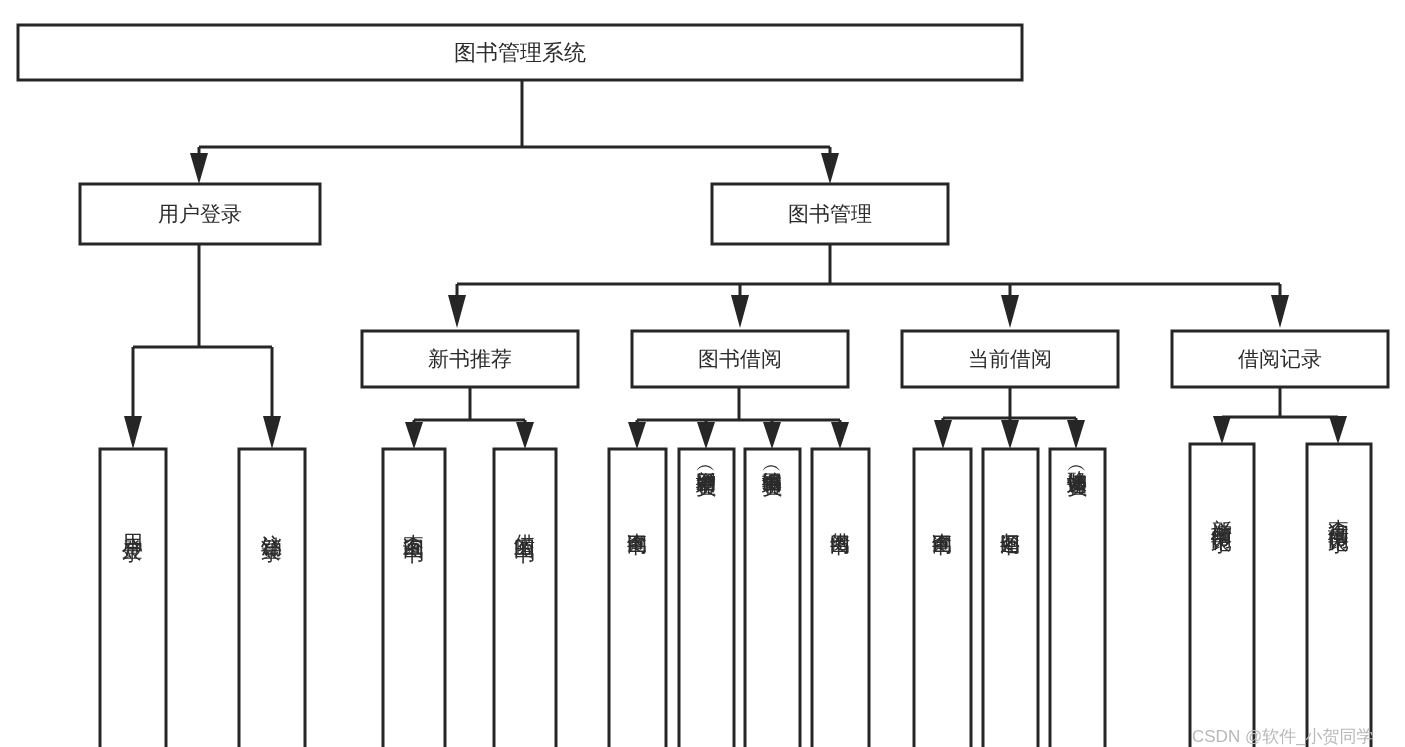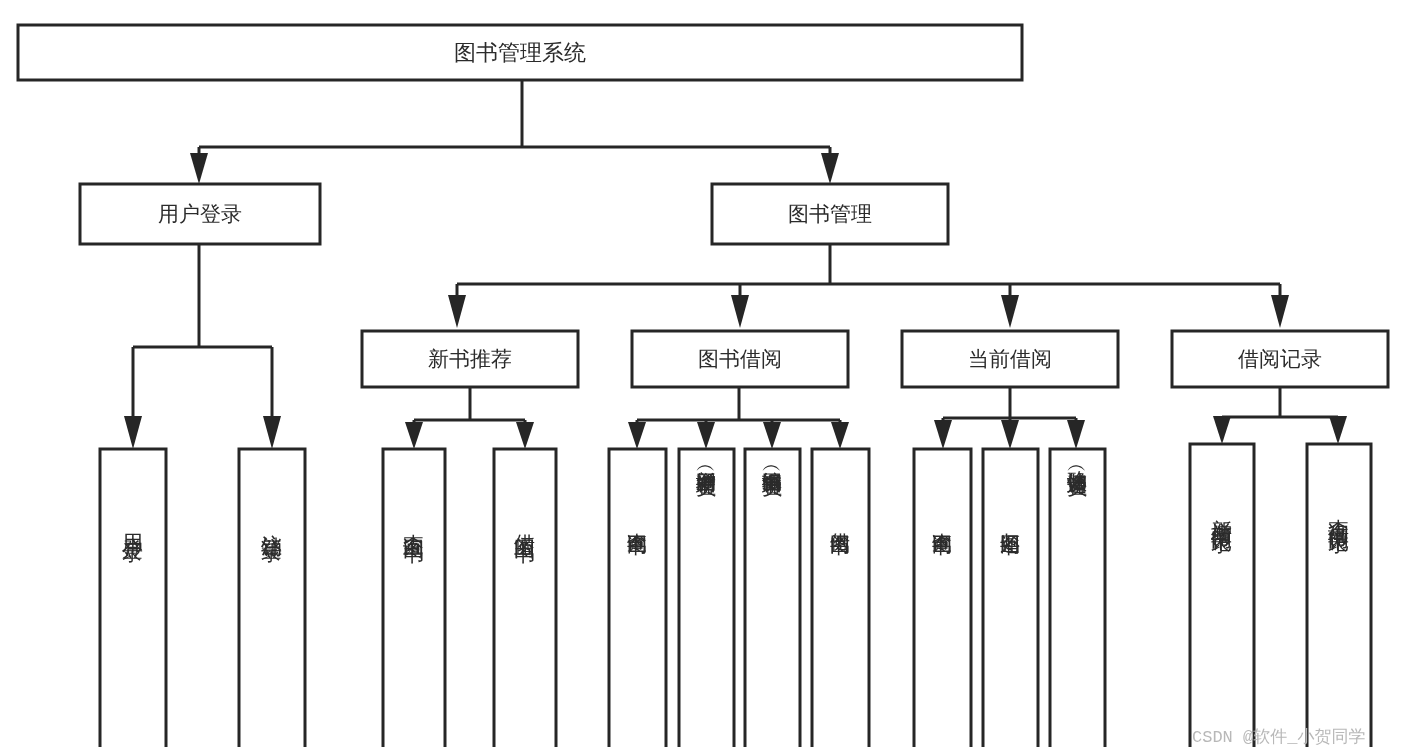--- a/index.html
+++ b/index.html
@@ -79,21 +79,21 @@
     text-align: left;
   }
   .leaf-label.narrow {
     font-size: 20px;
     letter-spacing: 1px;
   }
   .watermark {
     position: absolute;
     left: 1192px;
     top: 713px;
-    font-family: Liberation Mono, monospace;
+    font-family: Liberation Sans, sans-serif;
     font-size: 17px;
     color: #b8b8b8;
     white-space: nowrap;
     user-select: none;
   }
 </style>
 </head>
 <body>
 
 <div id="diagram-root">

